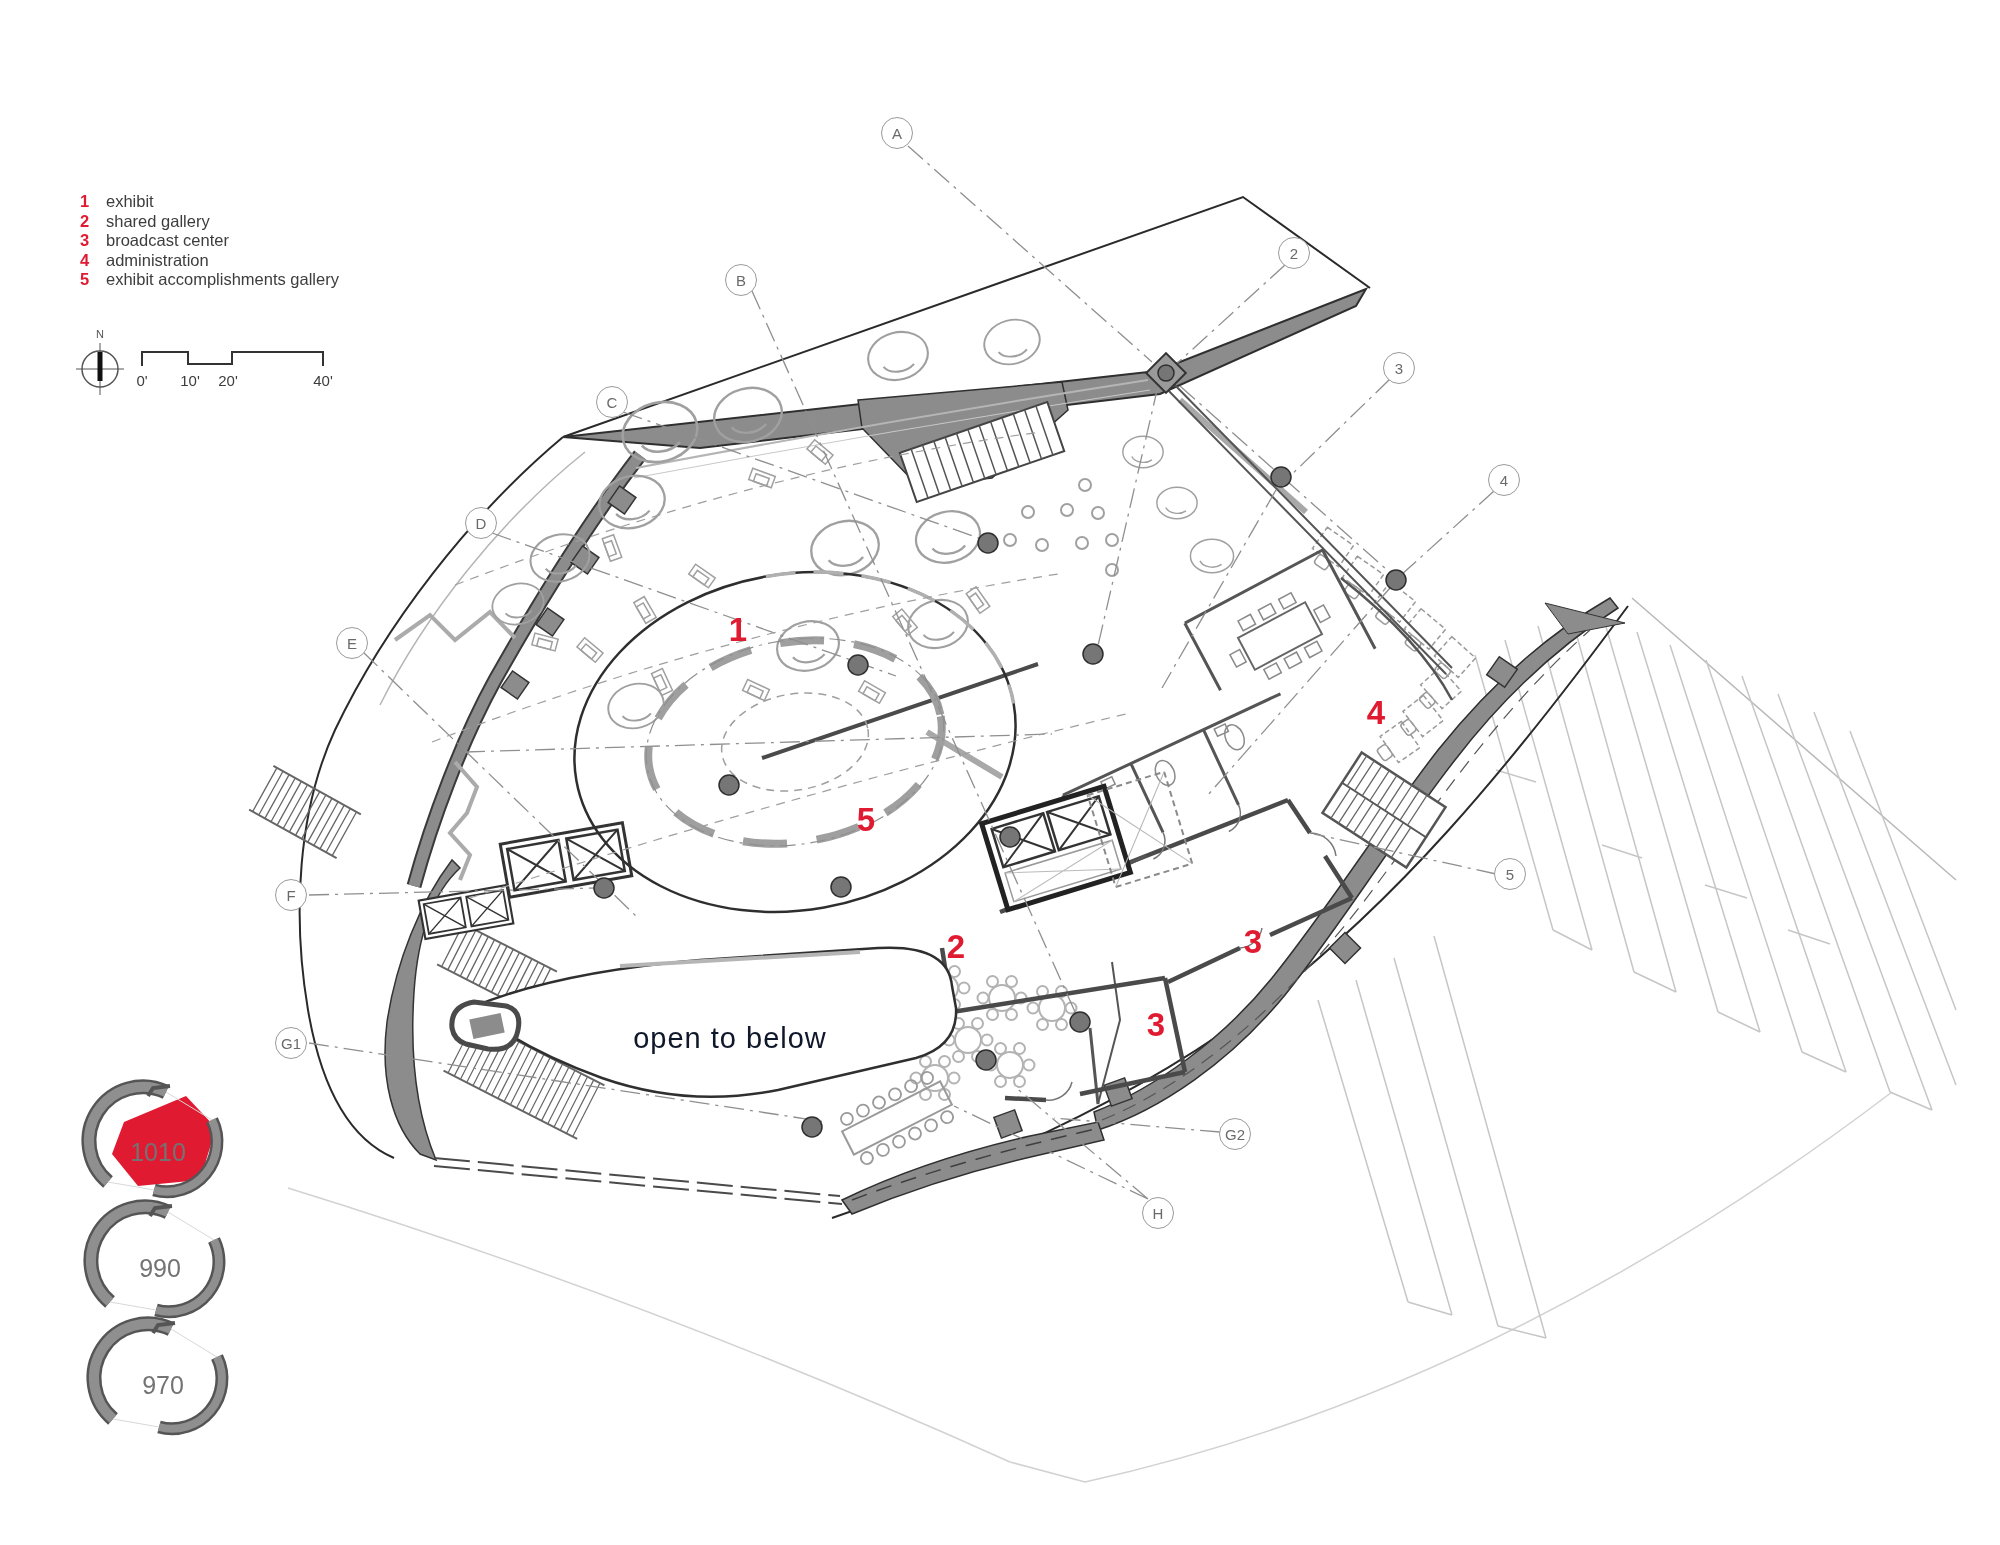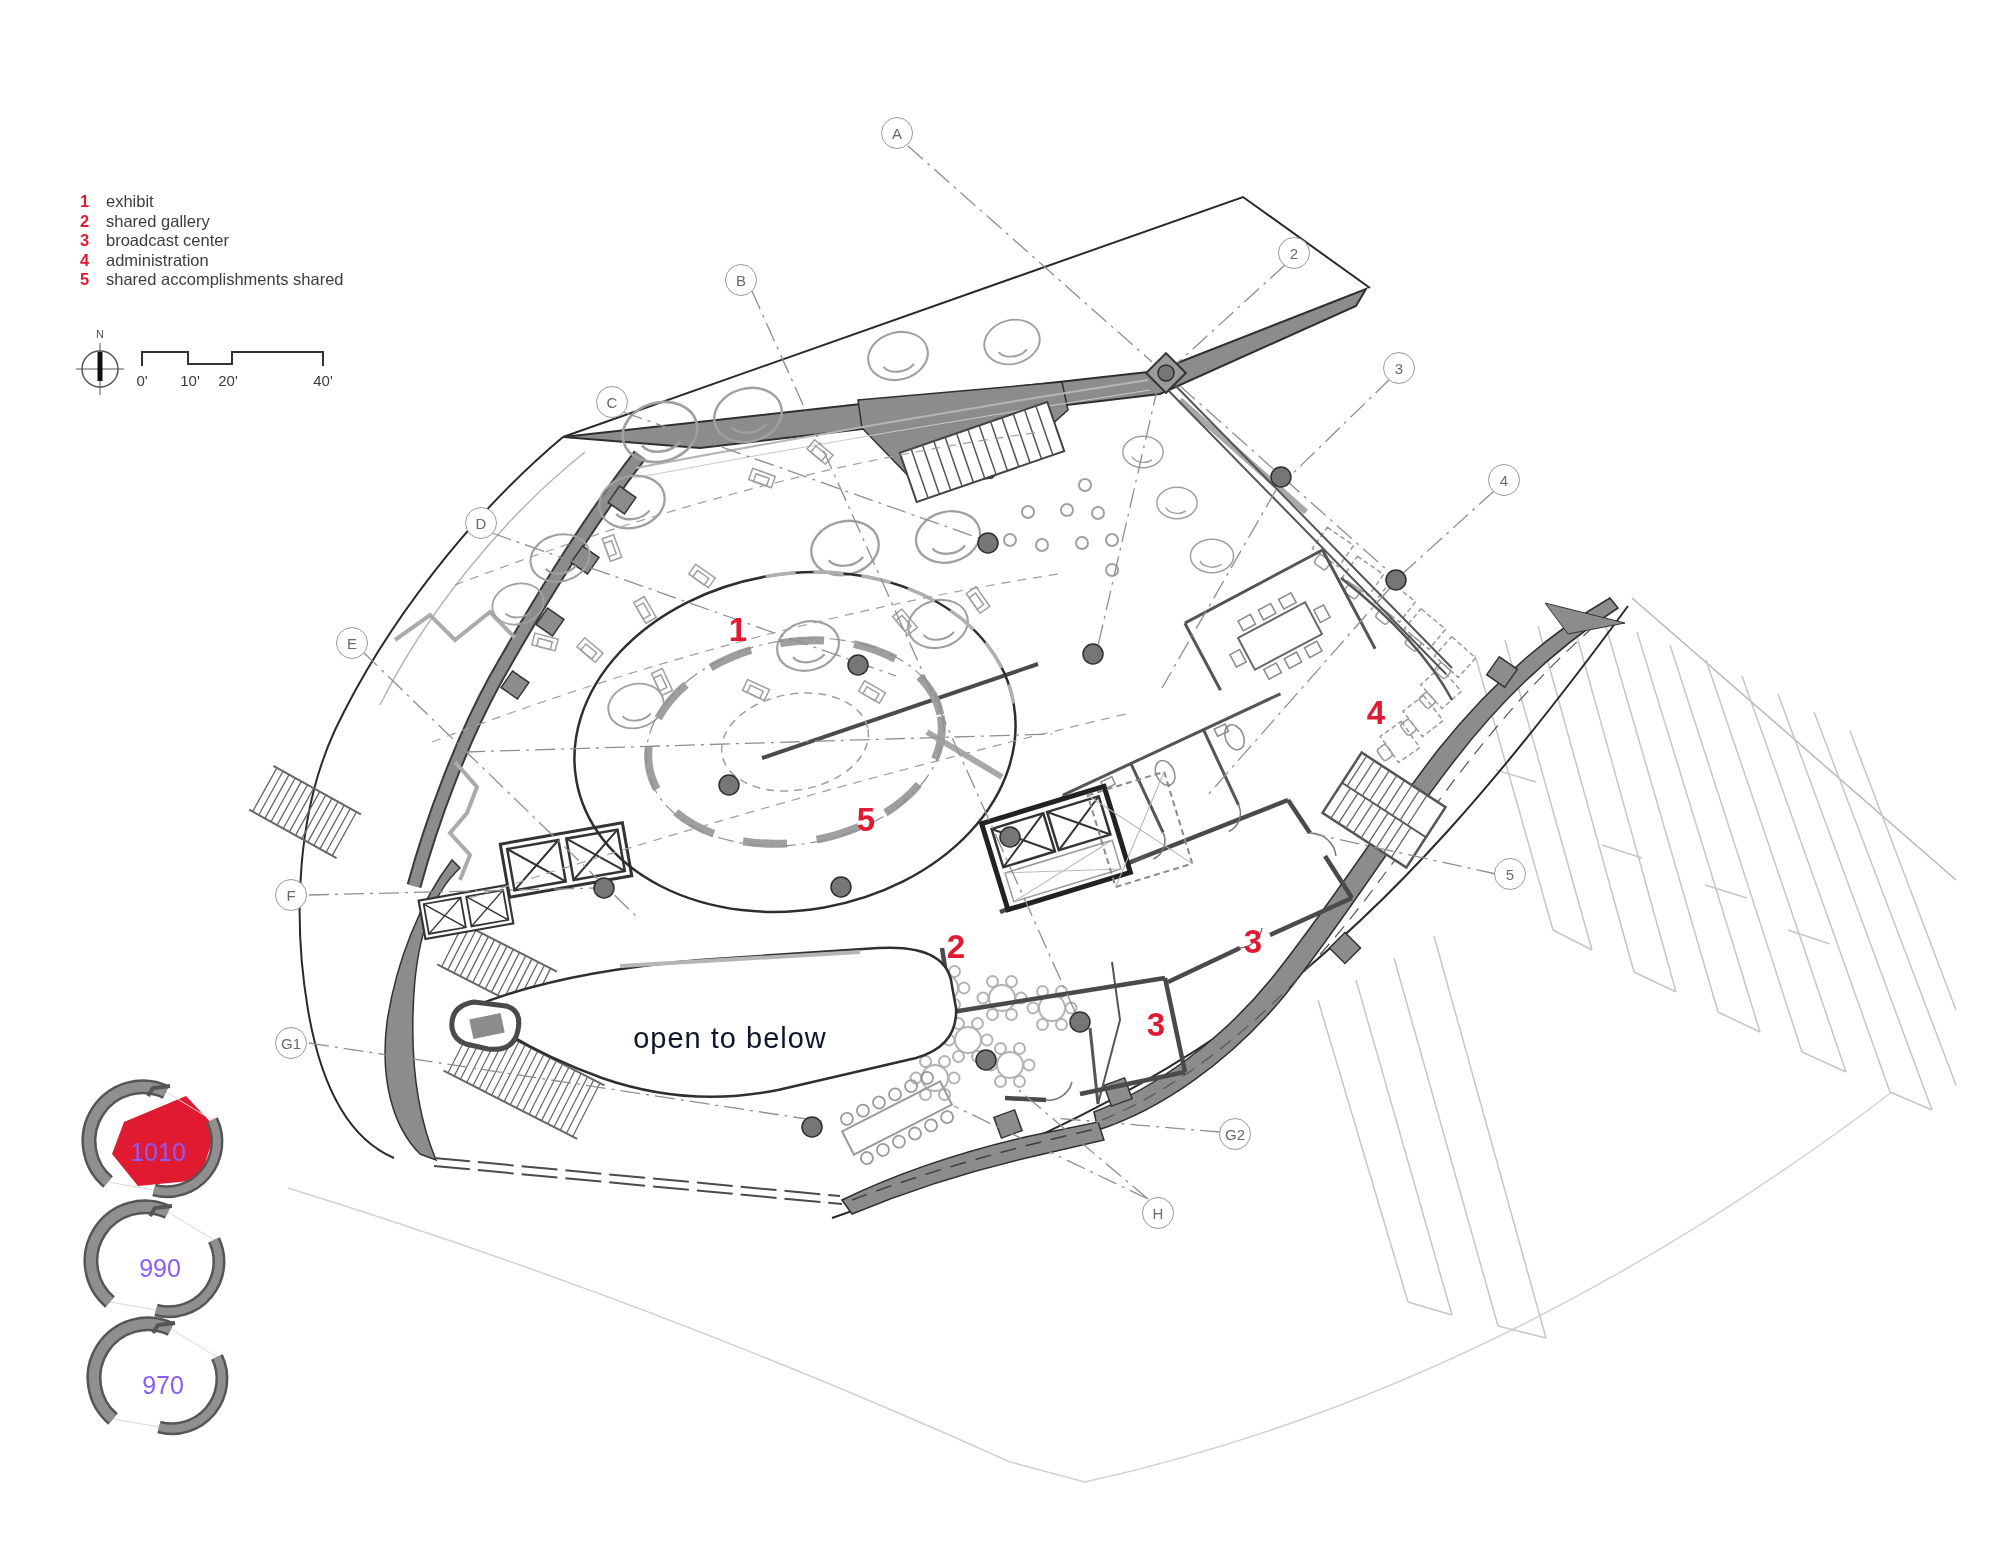--- a/index.html
+++ b/index.html
@@ -18,21 +18,21 @@
   
   .bubble{position:absolute;width:32px;height:32px;border:1.5px solid #9a9a9a;border-radius:50%;
           background:#fff;display:flex;align-items:center;justify-content:center;
           font-size:15px;color:#6a6a6a;box-sizing:border-box;}
   
   .area-label{position:absolute;transform:translate(-50%,-50%);color:var(--red);
               font-weight:bold;font-size:33px;}
   
   #open-label{transform:translate(-50%,-50%);font-size:29px;letter-spacing:1px;color:#0f172a;}
   
-  .lvl{position:absolute;transform:translate(-50%,-50%);font-size:25px;color:#8b5cf6;}
+  .lvl{position:absolute;transform:translate(-50%,-50%);font-size:25px;color:#737373;}
 </style>
 </head>
 <body>
 
 <div id="stage">
 
 <svg id="drawing" width="2000" height="1545" viewBox="0 0 2000 1545">
   <defs>
     <g id="rt" stroke="#b3b3b3" stroke-width="2" fill="none">
       <circle r="13"></circle>
@@ -493,21 +493,21 @@
       <div class="lrow">
         <span class="lnum">3</span>
         <span class="llab">broadcast center</span>
       </div>
       <div class="lrow">
         <span class="lnum">4</span>
         <span class="llab">administration</span>
       </div>
       <div class="lrow">
         <span class="lnum">5</span>
-        <span class="llab">shared accomplishments shared</span>
+        <span class="llab">exhibit accomplishments gallery</span>
       </div>
     </div>
 
 <span id="north-label" class="txt">N</span>
 
 <div id="scale-labels">
       <span class="sclab" style="left: 142px;">0'</span>
       <span class="sclab" style="left: 190px;">10'</span>
       <span class="sclab" style="left: 228px;">20'</span>
       <span class="sclab" style="left: 323px; text-align: center;">40'</span>

